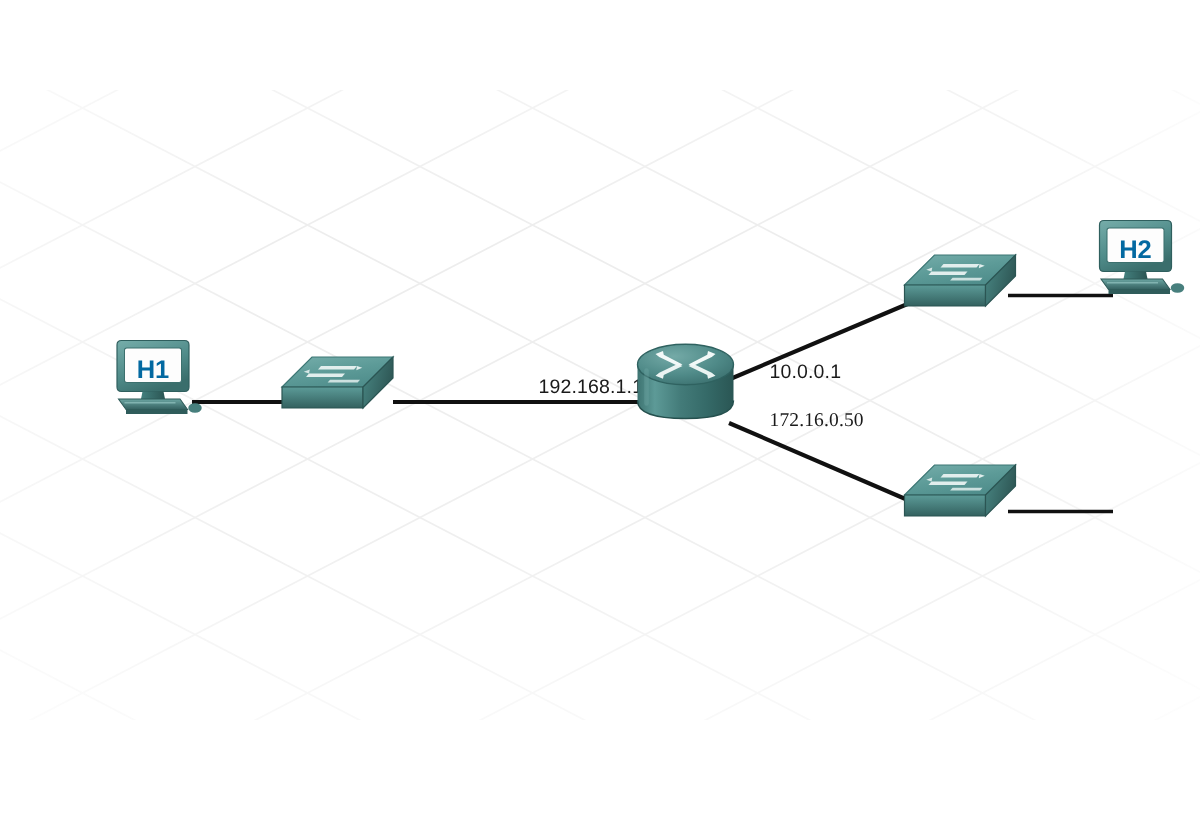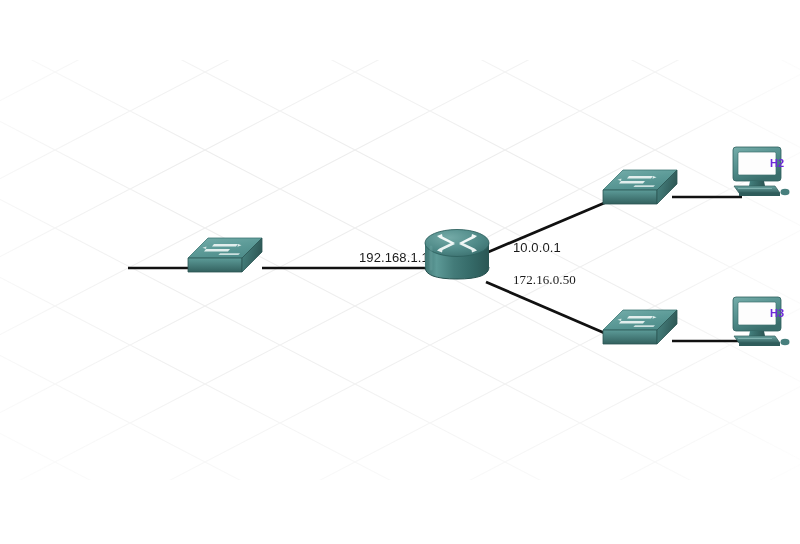--- a/index.html
+++ b/index.html
@@ -42,24 +42,24 @@
     letter-spacing: 0.1px;
   }
   
   .device {
     position: absolute;
   }
   .device svg { display: block; }
   .host-label {
     position: absolute;
     font-family: "Liberation Sans", sans-serif;
-    font-size: 11px;
+    font-size: 17px;
     font-weight: 700;
-    color: #6d28d9;
-    text-align: right;
+    color: #0369a1;
+    text-align: center;
     white-space: nowrap;
   }
 </style>
 </head>
 <body>
 
 <div id="diagram-canvas">
 
   <svg class="grid-layer" width="800" height="544" viewBox="0 0 800 544">
     <defs>
@@ -140,20 +140,38 @@
         <stop offset="0%" stop-color="#6ba5a2"></stop>
         <stop offset="100%" stop-color="#33605f"></stop>
       </linearGradient>
       <linearGradient id="pcSide" x1="0" y1="0" x2="1" y2="0">
         <stop offset="0%" stop-color="#43807e"></stop>
         <stop offset="100%" stop-color="#2b5553"></stop>
       </linearGradient>
     </defs>
   </svg>
 
+  <div class="device" style="left:75px; top:224px;">
+    <svg width="60" height="56" viewBox="0 0 60 56">
+
+      <path d="M6 3 L48 3 Q51 3 51 6 L51 34 Q51 37 48 37 L6 37 Q3 37 3 34 L3 6 Q3 3 6 3 Z" fill="url(#pcShell)" stroke="#2f5f5e" stroke-width="0.8"></path>
+
+      <rect x="8" y="8" width="38" height="23" rx="1.5" fill="#fdfdfd" stroke="#3c706e" stroke-width="0.7"></rect>
+
+      <path d="M20 37 L34 37 L35 42 L19 42 Z" fill="url(#pcSide)"></path>
+
+      <path d="M4 42 L45 42 L50 49 L9 49 Z" fill="url(#pcBase)" stroke="#2e5b59" stroke-width="0.7"></path>
+      <path d="M9 49 L50 49 L50 52 L9 52 Z" fill="#2f5c5b"></path>
+
+      <path d="M8 44.5 L42 44.5" stroke="#8fc0bd" stroke-width="1.1" opacity="0.75"></path>
+
+      <ellipse cx="55" cy="48" rx="4.5" ry="3.2" fill="#477f7d"></ellipse>
+    </svg>
+    <div class="host-label" style="left:0; top:13px; width:54px;">H1</div>
+  </div>
 
   <div class="device" style="left:186px; top:236px;">
     <svg width="80" height="48" viewBox="0 0 80 48">
 
       <path d="M22 2 L76 2 L56 22 L2 22 Z" fill="url(#swTop)" stroke="#3d7775" stroke-width="0.8"></path>
 
       <path d="M2 22 L56 22 L56 36 L2 36 Z" fill="url(#swFront)" stroke="#2b5553" stroke-width="0.8"></path>
 
       <path d="M56 22 L76 2 L76 16 L56 36 Z" fill="url(#swSide)" stroke="#2b5553" stroke-width="0.8"></path>
 
@@ -227,26 +245,14 @@
       <g fill="#e9f3f2" opacity="0.95">
         <path d="M28 8 L52 8 L50 10.4 L26 10.4 Z"></path>
         <path d="M52 8 L55.5 9.2 L51.5 10.8 Z"></path>
         <path d="M20 13 L44 13 L42 15.4 L18 15.4 Z"></path>
         <path d="M20 13 L16.5 11.8 L20.5 10.4 Z" opacity="0.9"></path>
         <path d="M34 17.2 L54 17.2 L52.4 19 L32.4 19 Z" opacity="0.85"></path>
       </g>
     </svg>
   </div>
 
-  <div class="device" style="left:730px; top:294px;">
-    <svg width="60" height="56" viewBox="0 0 60 56">
-      <path d="M6 3 L48 3 Q51 3 51 6 L51 34 Q51 37 48 37 L6 37 Q3 37 3 34 L3 6 Q3 3 6 3 Z" fill="url(#pcShell)" stroke="#2f5f5e" stroke-width="0.8"></path>
-      <rect x="8" y="8" width="38" height="23" rx="1.5" fill="#fdfdfd" stroke="#3c706e" stroke-width="0.7"></rect>
-      <path d="M20 37 L34 37 L35 42 L19 42 Z" fill="url(#pcSide)"></path>
-      <path d="M4 42 L45 42 L50 49 L9 49 Z" fill="url(#pcBase)" stroke="#2e5b59" stroke-width="0.7"></path>
-      <path d="M9 49 L50 49 L50 52 L9 52 Z" fill="#2f5c5b"></path>
-      <path d="M8 44.5 L42 44.5" stroke="#8fc0bd" stroke-width="1.1" opacity="0.75"></path>
-      <ellipse cx="55" cy="48" rx="4.5" ry="3.2" fill="#477f7d"></ellipse>
-    </svg>
-    <div class="host-label" style="left:0; top:13px; width:54px;">H3</div>
-  </div>
 
 </div>
 
 </body></html>

